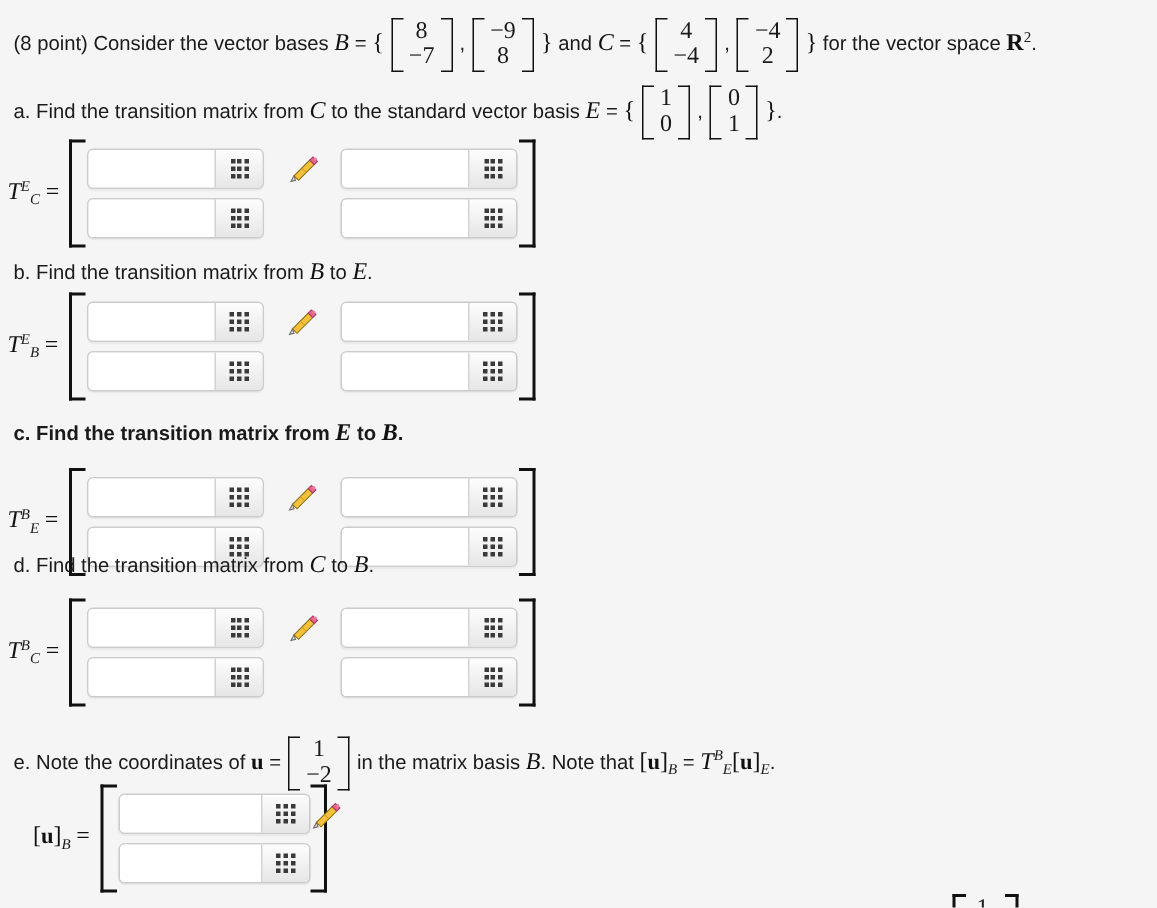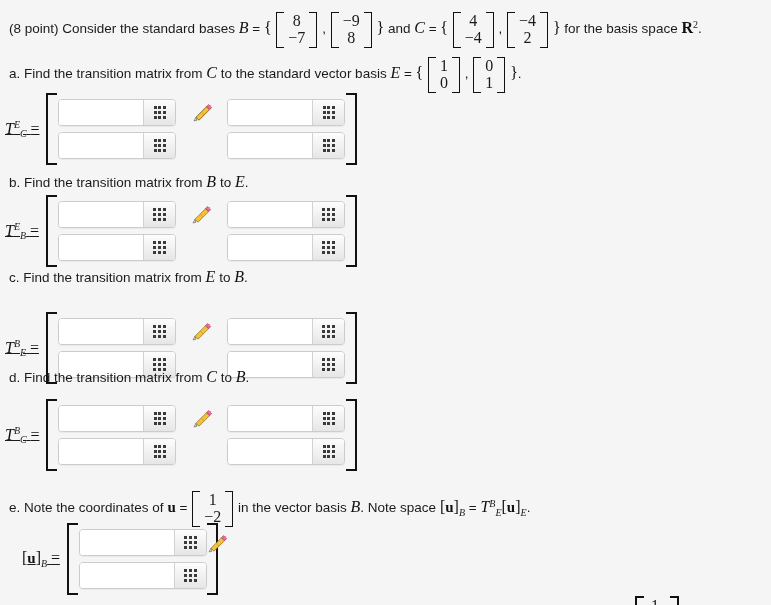--- a/index.html
+++ b/index.html
@@ -99,37 +99,37 @@
     left: 9px;
     top: 57px;
   }
   #part-b-line {
     left: 9px;
     top: 173px;
     text-align: center;
   }
   #part-c-line {
     left: 9px;
-    top: 268px;
+    top: 280px;
+    font-weight: bold;
   }
   #part-d-line {
     left: 9px;
     top: 368px;
   }
   #part-e-line {
     left: 9px;
     top: 491px;
   }
 
   
   .answer-block {
     position: absolute;
     display: flex;
     align-items: center;
-    text-decoration: underline;
   }
   .answer-label {
     margin-right: 7px;
     white-space: nowrap;
   }
   .matrix {
     position: relative;
     padding: 6px 12px;
   }
   .matrix .mbrk {
@@ -254,21 +254,21 @@
     top: 1px;
     font-family: "Liberation Serif", serif;
     font-size: 16px;
   }
 </style>
 </head>
 <body>
 
 <div class="prompt" id="intro-line">
   <span>(8 point)</span>
-  <span>Consider the standard bases</span>
+  <span>Consider the vector bases</span>
   <span class="mathvar">B</span>
   <span>=</span>
   <span class="mathvar-up">{</span>
   <span class="vec">
     <span class="brk l"></span>
     <span class="col">
       <span>8</span>
       <span>−7</span>
     </span>
     <span class="brk r"></span>
@@ -298,21 +298,21 @@
   <span>,</span>
   <span class="vec">
     <span class="brk l"></span>
     <span class="col">
       <span>−4</span>
       <span>2</span>
     </span>
     <span class="brk r"></span>
   </span>
   <span class="mathvar-up">}</span>
-  <span>for the basis space</span>
+  <span>for the vector space</span>
   <span class="mathvar-up" style="font-weight:bold;">R</span><sup class="mn">2</sup><span>.</span>
 </div>
 
 <div class="prompt" id="part-a-line">
   <span>a.</span>
   <span>Find the transition matrix from</span>
   <span class="mathvar">C</span>
   <span>to the standard vector basis</span>
   <span class="mathvar">E</span>
   <span>=</span>
@@ -724,22 +724,22 @@
   <span class="bold-u">u</span>
   <span>=</span>
   <span class="vec">
     <span class="brk l"></span>
     <span class="col">
       <span>1</span>
       <span>−2</span>
     </span>
     <span class="brk r"></span>
   </span>
-  <span>in the vector basis</span>
-  <span class="mathvar">B</span><span>. Note space</span>
+  <span>in the matrix basis</span>
+  <span class="mathvar">B</span><span>. Note that</span>
   <span class="mathvar-up">[</span><span class="bold-u">u</span><span class="mathvar-up">]</span><sub class="m">B</sub>
   <span>=</span>
   <span class="mathvar">T</span><sup class="m">B</sup><sub class="m">E</sub><span class="mathvar-up">[</span><span class="bold-u">u</span><span class="mathvar-up">]</span><sub class="m">E</sub><span>.</span>
 </div>
 
 <div class="answer-block" id="answer-e">
   <span class="answer-label">
     <span class="mathvar-up">[</span><span class="bold-u">u</span><span class="mathvar-up">]</span><sub class="m">B</sub>
     <span class="mathvar-up">=</span>
   </span>

